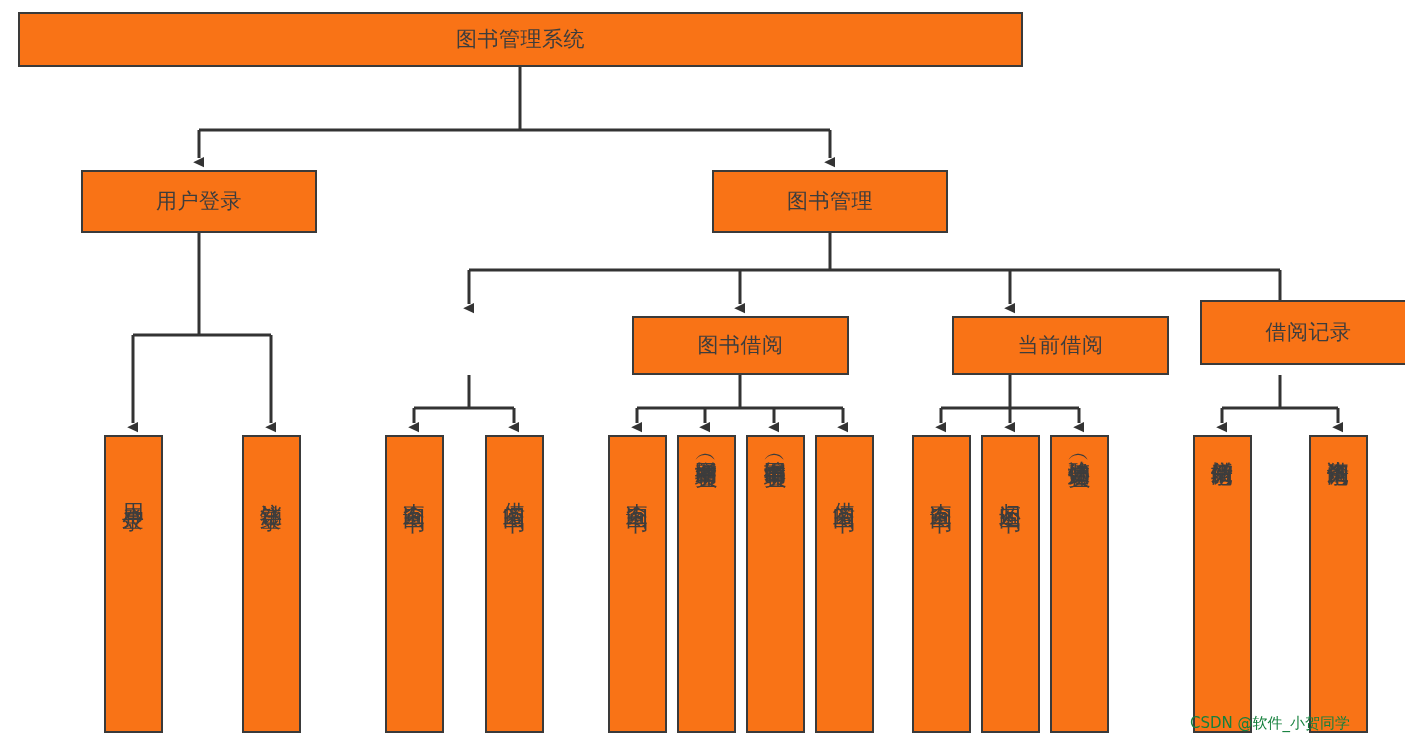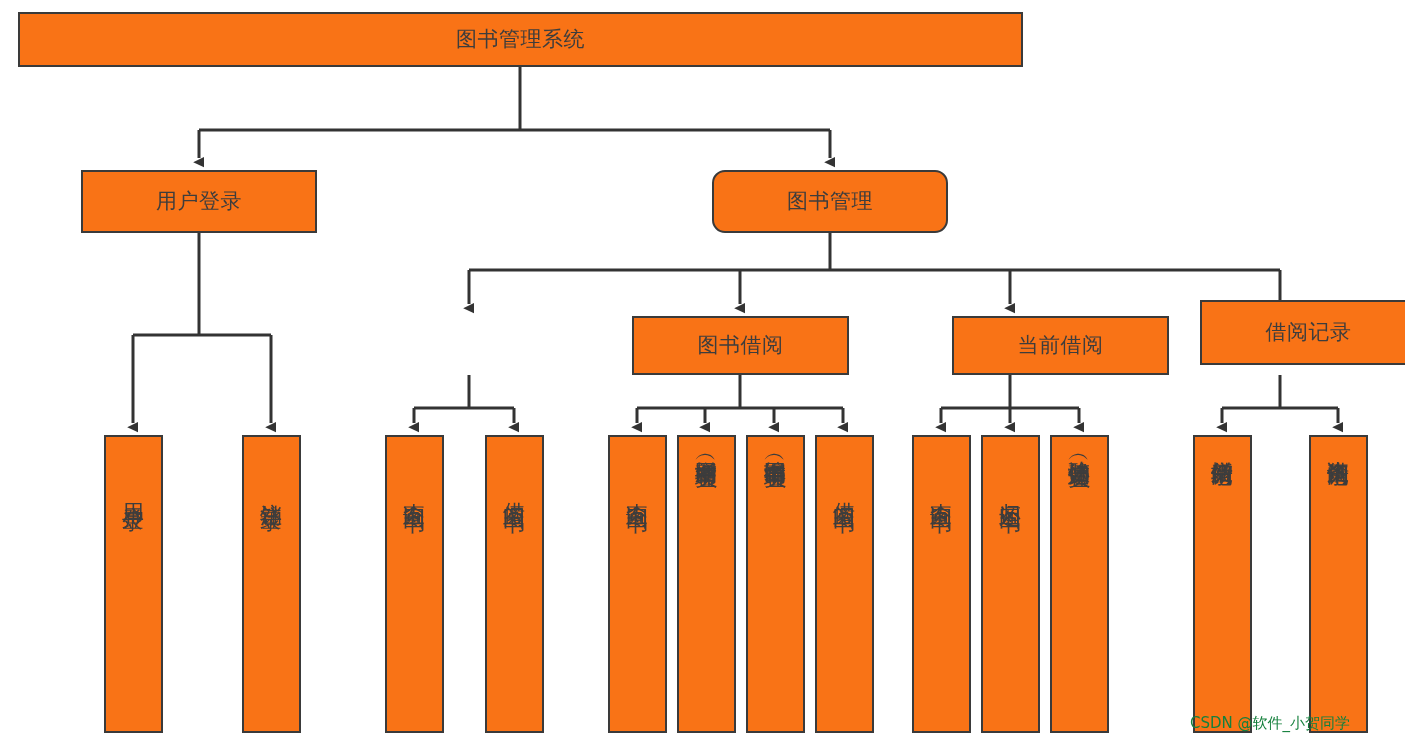--- a/index.html
+++ b/index.html
@@ -109,21 +109,21 @@
   </svg>
 
   <div class="node-box" style="left:18px;top:12px;width:1005px;height:55px;">
     <span class="node-label">图书管理系统</span>
   </div>
 
   <div class="node-box" style="left:81px;top:170px;width:236px;height:63px;">
     <span class="node-label">用户登录</span>
   </div>
 
-  <div class="node-box" style="left:712px;top:170px;width:236px;height:63px;border-radius:13px;">
+  <div class="node-box" style="left:712px;top:170px;width:236px;height:63px;">
     <span class="node-label">图书管理</span>
   </div>
 
 
   <div class="node-box" style="left:632px;top:316px;width:217px;height:59px;">
     <span class="node-label">图书借阅</span>
   </div>
 
   <div class="node-box" style="left:952px;top:316px;width:217px;height:59px;">
     <span class="node-label">当前借阅</span>

